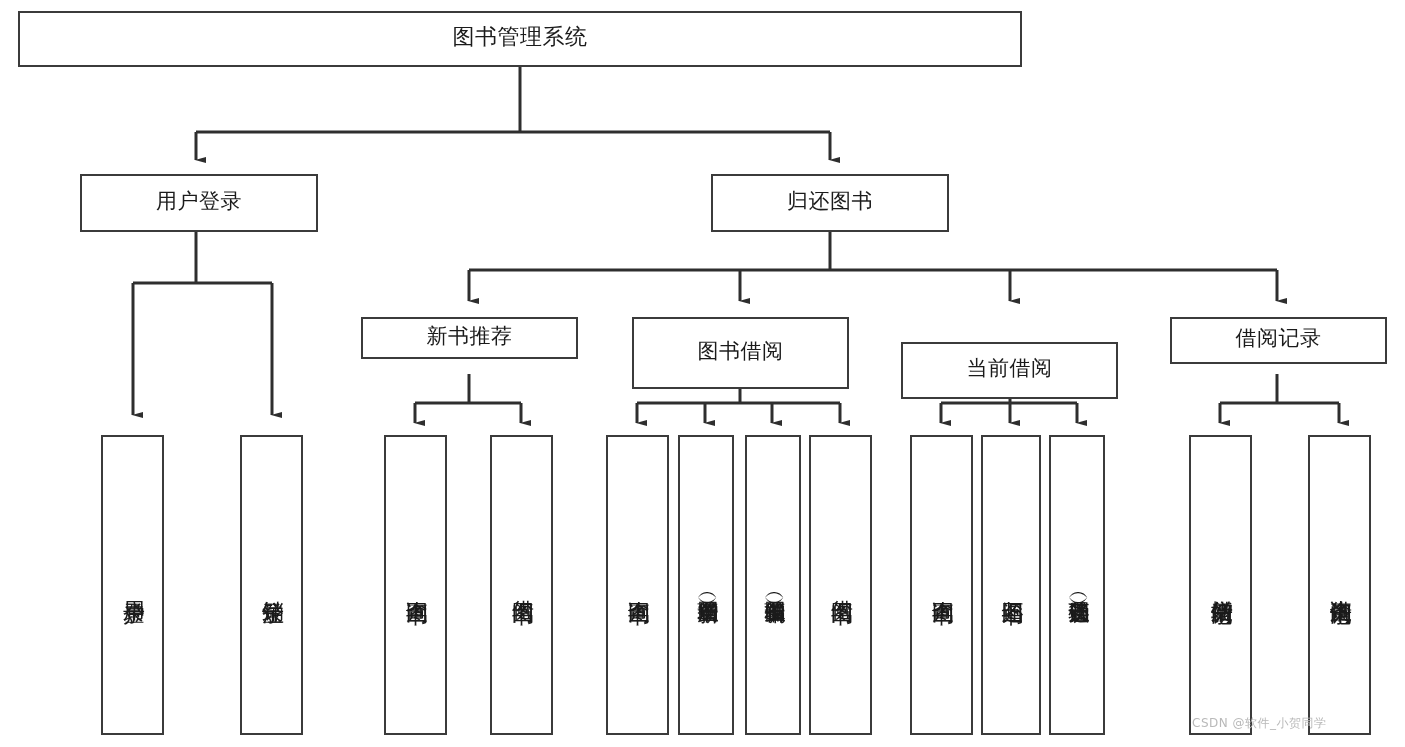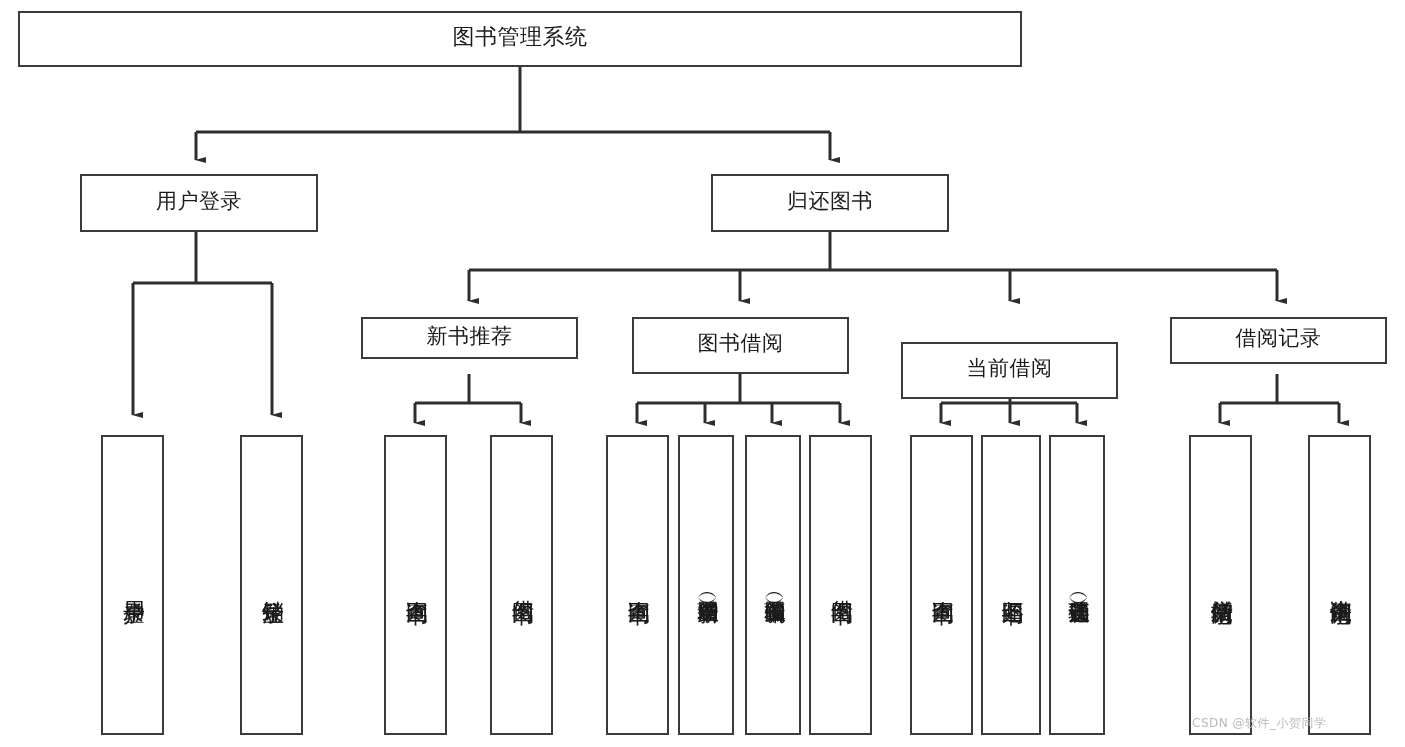--- a/index.html
+++ b/index.html
@@ -142,21 +142,21 @@
   </div>
 
   <div class="node horiz" style="left:711px; top:174px; width:238px; height:58px;">
     <span class="lbl">归还图书</span>
   </div>
 
   <div class="node horiz" style="left:361px; top:317px; width:217px; height:42px;">
     <span class="lbl">新书推荐</span>
   </div>
 
-  <div class="node horiz" style="left:632px; top:317px; width:217px; height:57px;justify-content:center;">
+  <div class="node horiz" style="left:632px; top:317px; width:217px; height:72px;justify-content:center;">
     <span class="lbl">图书借阅</span>
   </div>
 
   <div class="node horiz" style="left:901px; top:317px; width:217px; height:57px;margin-top:25px;">
     <span class="lbl">当前借阅</span>
   </div>
 
   <div class="node horiz" style="left:1170px; top:317px; width:217px; height:47px;">
     <span class="lbl">借阅记录</span>
   </div>

